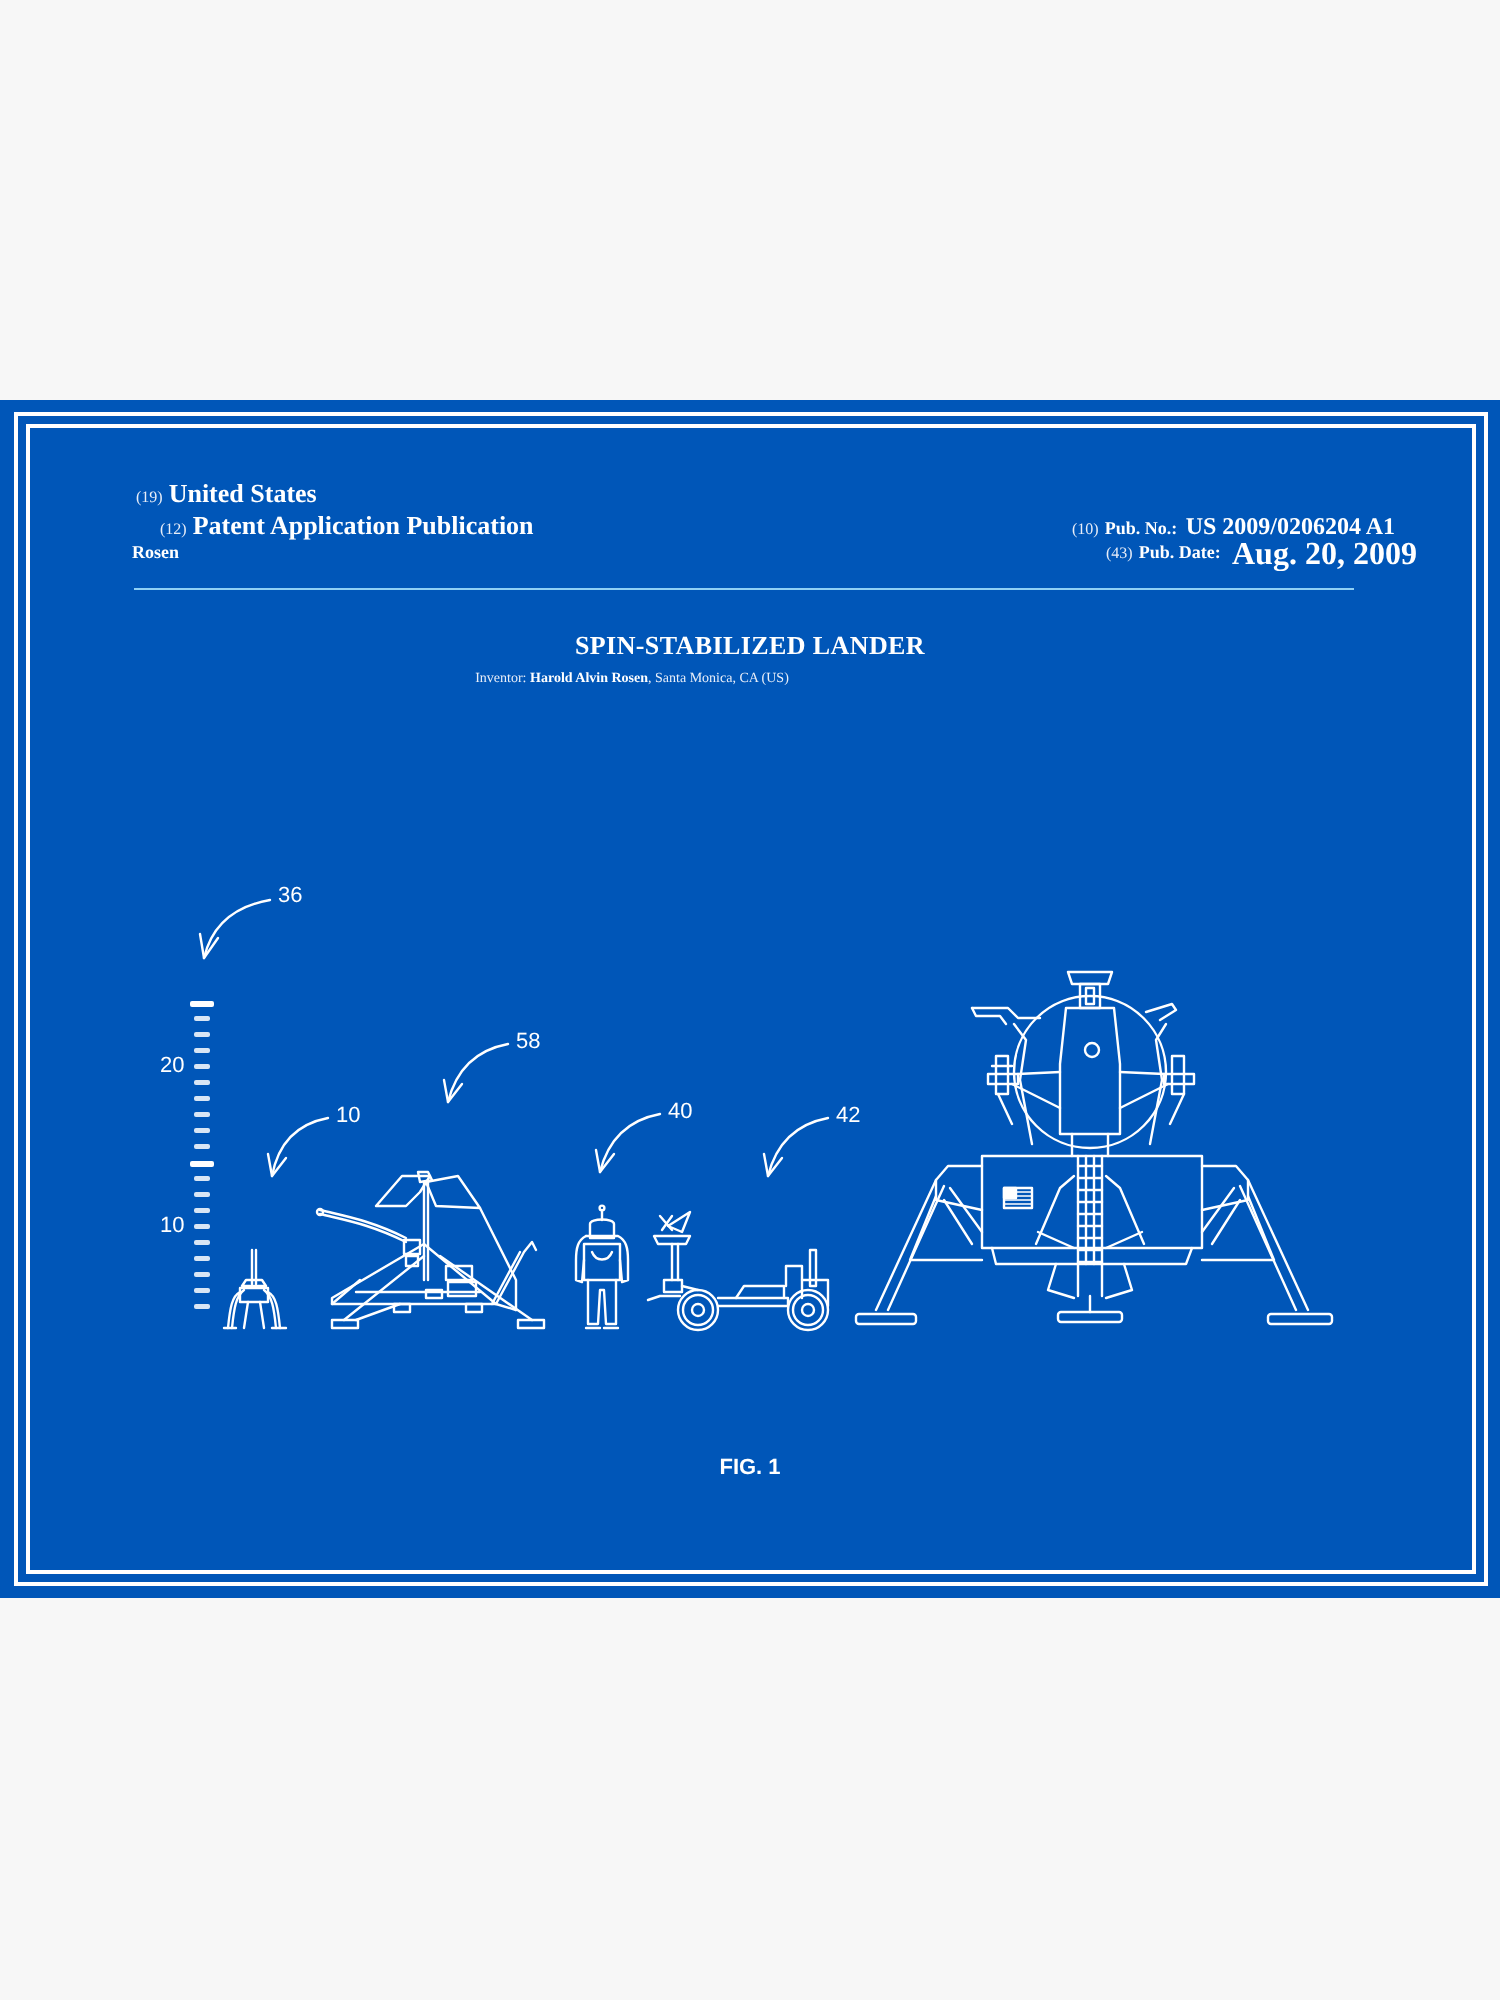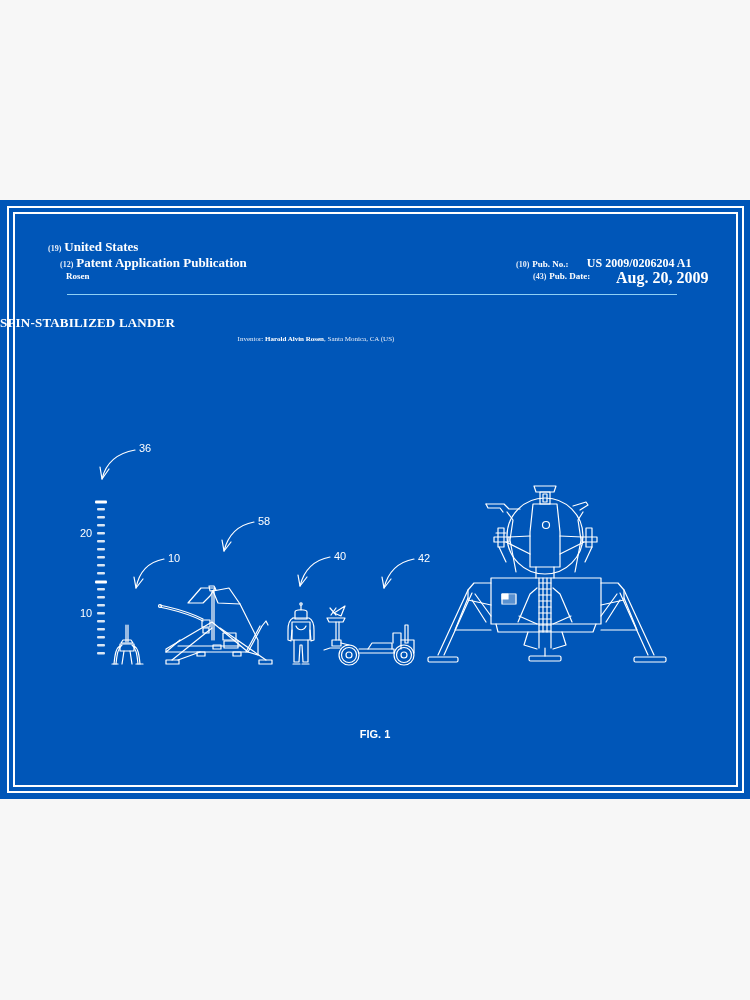--- a/index.html
+++ b/index.html
@@ -17,34 +17,34 @@
   }
   .frame-outer {
     position: absolute; left: 7px; top: 6px; right: 6px; bottom: 6px;
     border: 2px solid #ffffff;
   }
   .frame-inner {
     position: absolute; left: 13px; top: 12px; right: 12px; bottom: 12px;
     border: 2px solid #ffffff;
   }
   .hdr { position: absolute; color: #fff; white-space: nowrap; }
-  .num { font-size: 8px; font-weight: bold; margin-right: 3px; color: #e8eef8; }
+  .num { font-size: 8px; font-weight: normal; margin-right: 3px; color: #e8eef8; margin-left: 20px; }
   .hl-country { left: 48px; top: 39px; font-size: 13px; font-weight: bold; }
   .hl-type { left: 60px; top: 55px; font-size: 13px; font-weight: bold; }
   .hl-inventor { left: 66px; top: 71px; font-size: 9px; font-weight: bold; text-align: right; }
   .hr-pubno { left: 516px; top: 56px; font-size: 9px; font-weight: bold; }
-  .hr-pubno .big { font-size: 12px; font-weight: bold; margin-left: 16px; }
+  .hr-pubno .big { font-size: 12px; font-weight: bold; margin-left: 2px; }
   .hr-pubdate { left: 516px; top: 71px; font-size: 9px; font-weight: bold; padding-left: 17px; }
   .hr-pubdate .big { font-size: 16px; font-weight: bold; position: absolute; left: 100px; top: -2px; }
   .divider {
     position: absolute; left: 67px; top: 94px; width: 610px; height: 1px;
     background: #8fd0f5;
   }
   .title {
-    position: absolute; left: 0; width: 750px; top: 115px; text-align: left;
+    position: absolute; left: 0; width: 750px; top: 115px; text-align: center;
     color: #fff; font-size: 13px; font-weight: bold; letter-spacing: 0.2px;
   }
   .subtitle {
     position: absolute; left: 0; width: 632px; top: 135px; text-align: center;
     color: #e8eef8; font-size: 7px;
   }
   .subtitle b { color: #fff; }
   .drawing { position: absolute; left: 0; top: 0; }
   .fig {
     position: absolute; left: 0; width: 750px; top: 528px; text-align: center;

